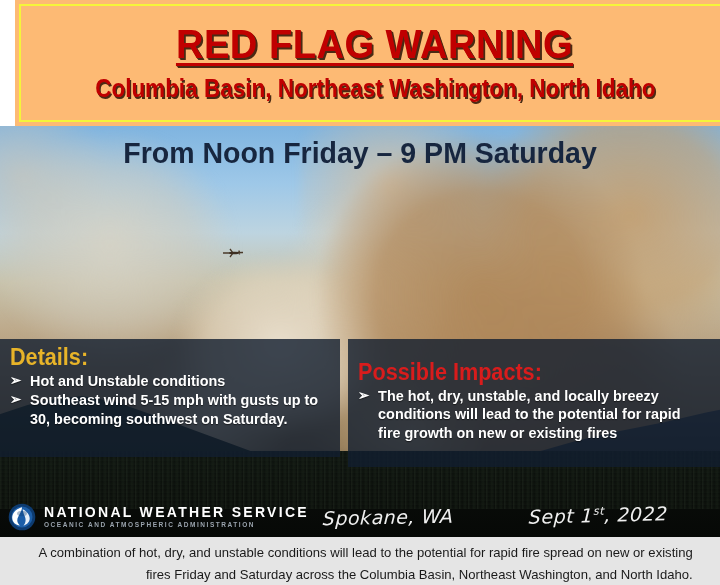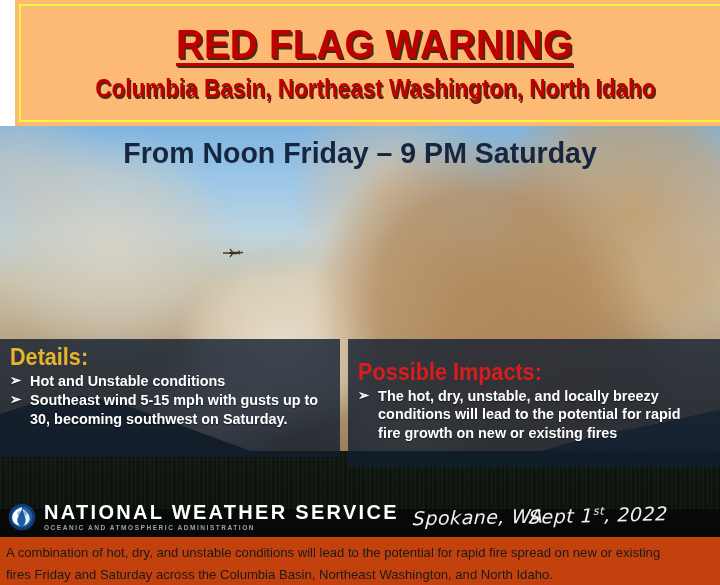--- a/index.html
+++ b/index.html
@@ -279,21 +279,21 @@
   }
   .nws-wordmark {
     margin-left: 8px;
     display: flex;
     flex-direction: column;
     justify-content: center;
   }
   .nws-line1 {
     font-family: "Liberation Sans", sans-serif;
     font-weight: bold;
-    font-size: 20px;
+    font-size: 14px;
     line-height: 1.0;
     color: #ffffff;
     letter-spacing: 2.3px;
     white-space: nowrap;
   }
   .nws-line2 {
     font-family: "Liberation Sans", sans-serif;
     font-weight: bold;
     font-size: 6.5px;
     line-height: 1.0;
@@ -331,21 +331,22 @@
 
   
   .caption {
     position: absolute;
     left: 0;
     top: 537px;
     width: 720px;
     height: 48px;
     box-sizing: border-box;
     padding: 5px 6px 0 6px;
-    background: #c2410c;
+    background: #e5e5e5;
+    text-align: right;
   }
   .caption p {
     margin: 0;
     font-family: "Liberation Sans Narrow", "Liberation Sans", sans-serif;
     font-size: 13.5px;
     line-height: 22px;
     color: #1a1a1a;
     transform: scaleX(0.97);
     transform-origin: left top;
     white-space: nowrap;

